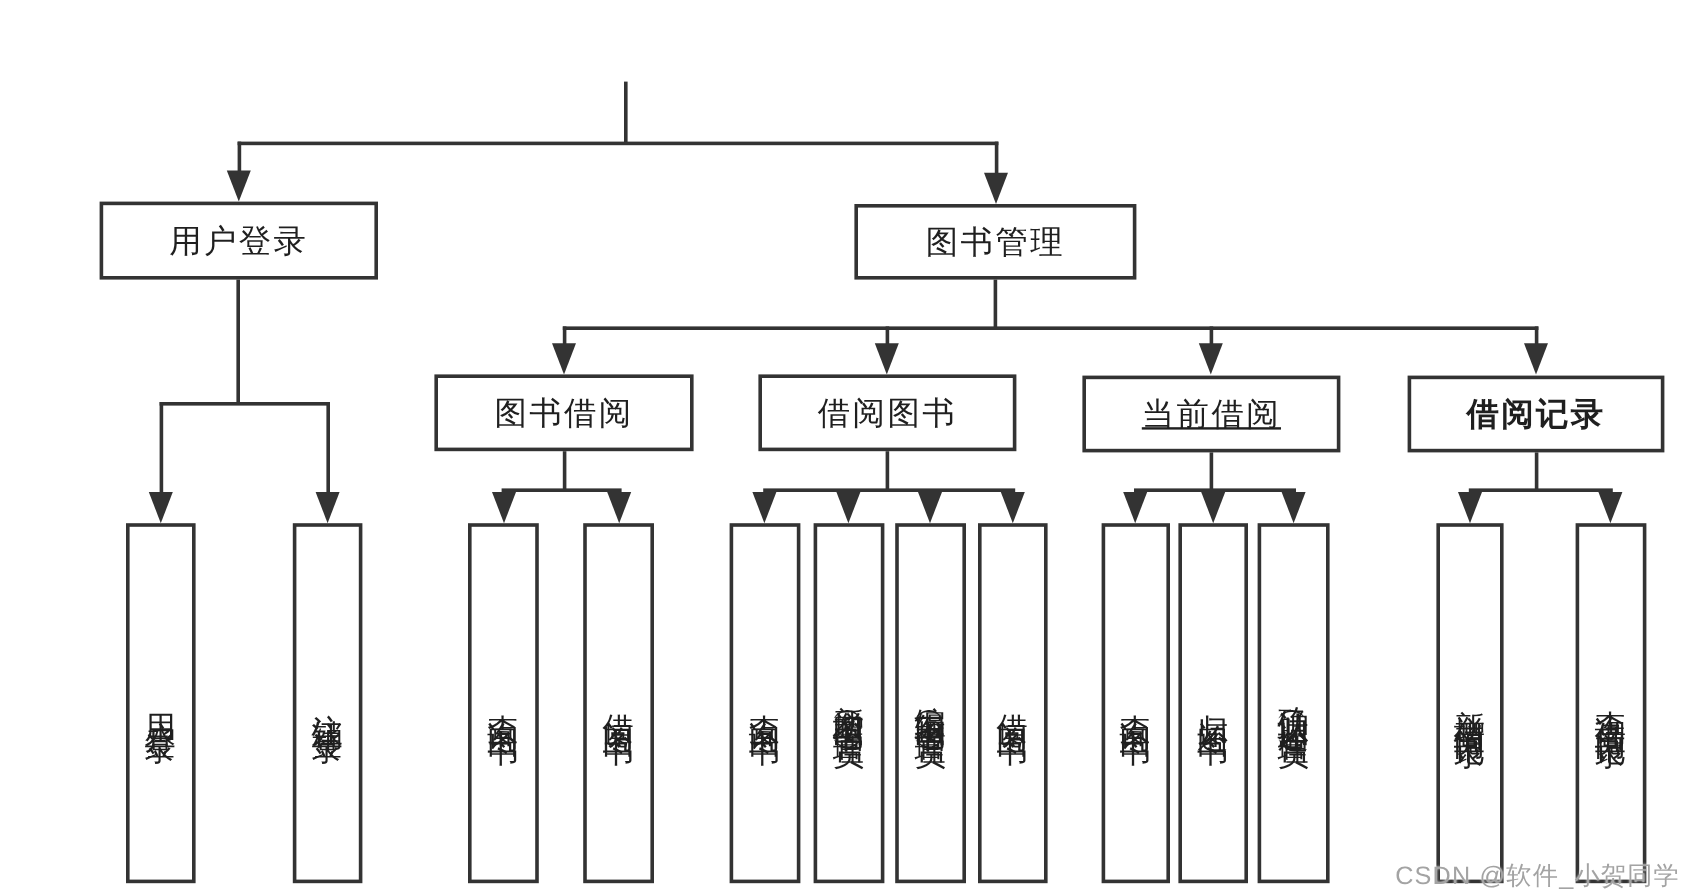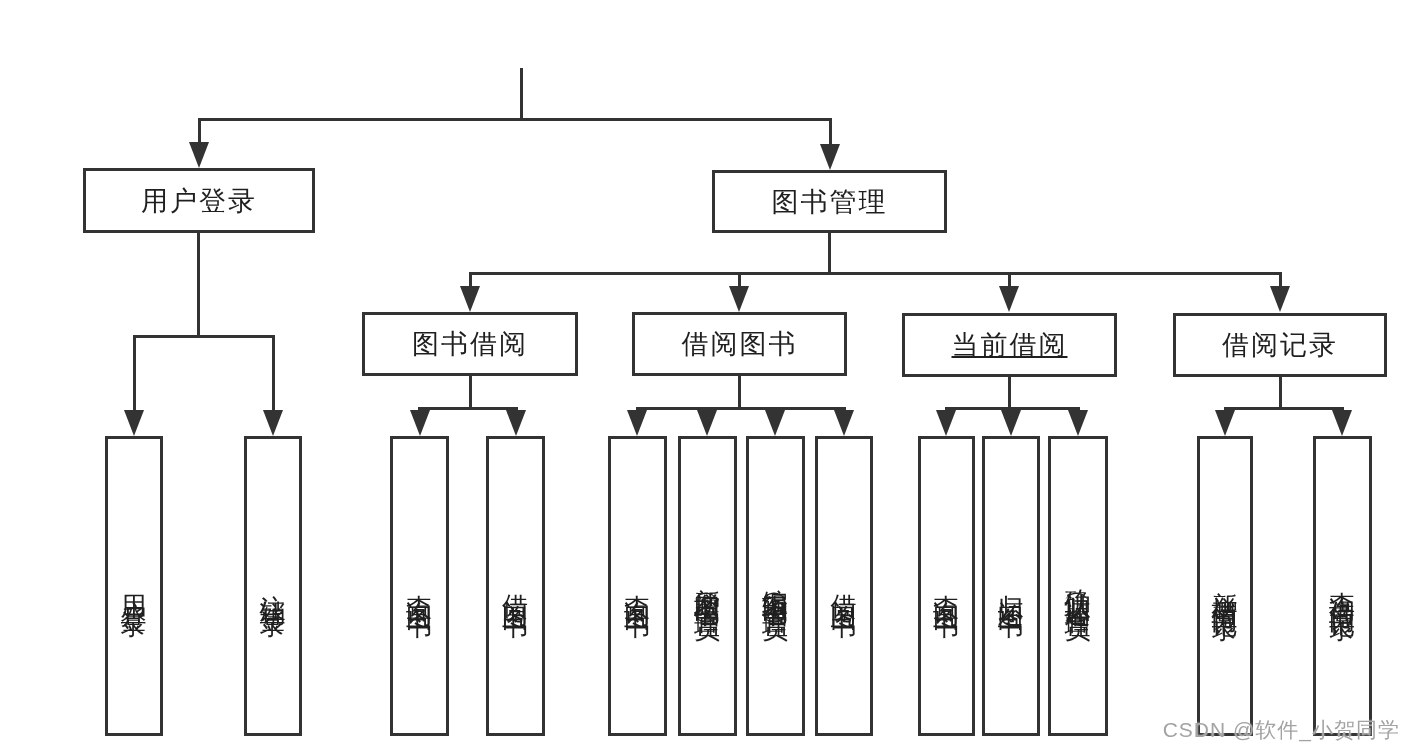--- a/index.html
+++ b/index.html
@@ -94,21 +94,21 @@
 
   <div class="box" style="left:362px;top:312px;width:216px;height:64px;">
     <span>图书借阅</span>
   </div>
   <div class="box" style="left:632px;top:312px;width:215px;height:64px;">
     <span>借阅图书</span>
   </div>
   <div class="box" style="left:902px;top:313px;width:215px;height:64px;text-decoration:underline;">
     <span>当前借阅</span>
   </div>
-  <div class="box" style="left:1173px;top:313px;width:214px;height:64px;">
+  <div class="box" style="left:1173px;top:313px;width:214px;height:64px;font-weight:bold;">
     <span>借阅记录</span>
   </div>
 
   <div class="vline" style="left:469px;top:376px;height:34px;"></div>
   <div class="hline" style="left:418px;top:407px;width:100px;"></div>
   <div class="arrow" style="left:410px;top:410px;"></div>
   <div class="arrow" style="left:506px;top:410px;"></div>
 
   <div class="vline" style="left:738px;top:376px;height:34px;"></div>
   <div class="hline" style="left:636px;top:407px;width:210px;"></div>

